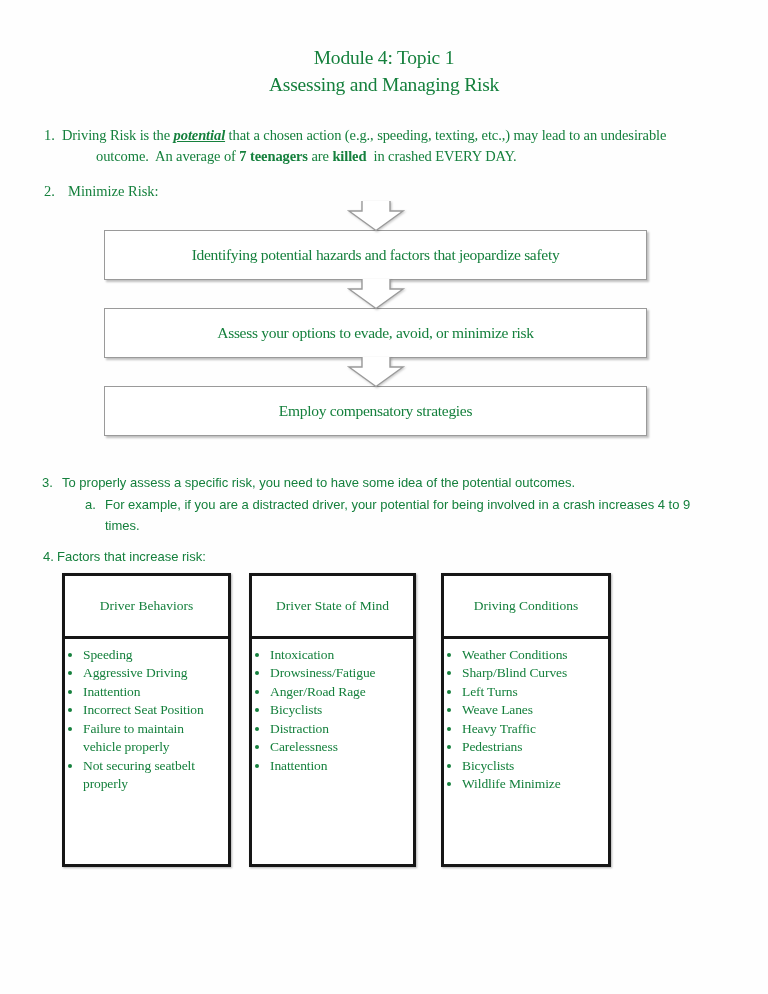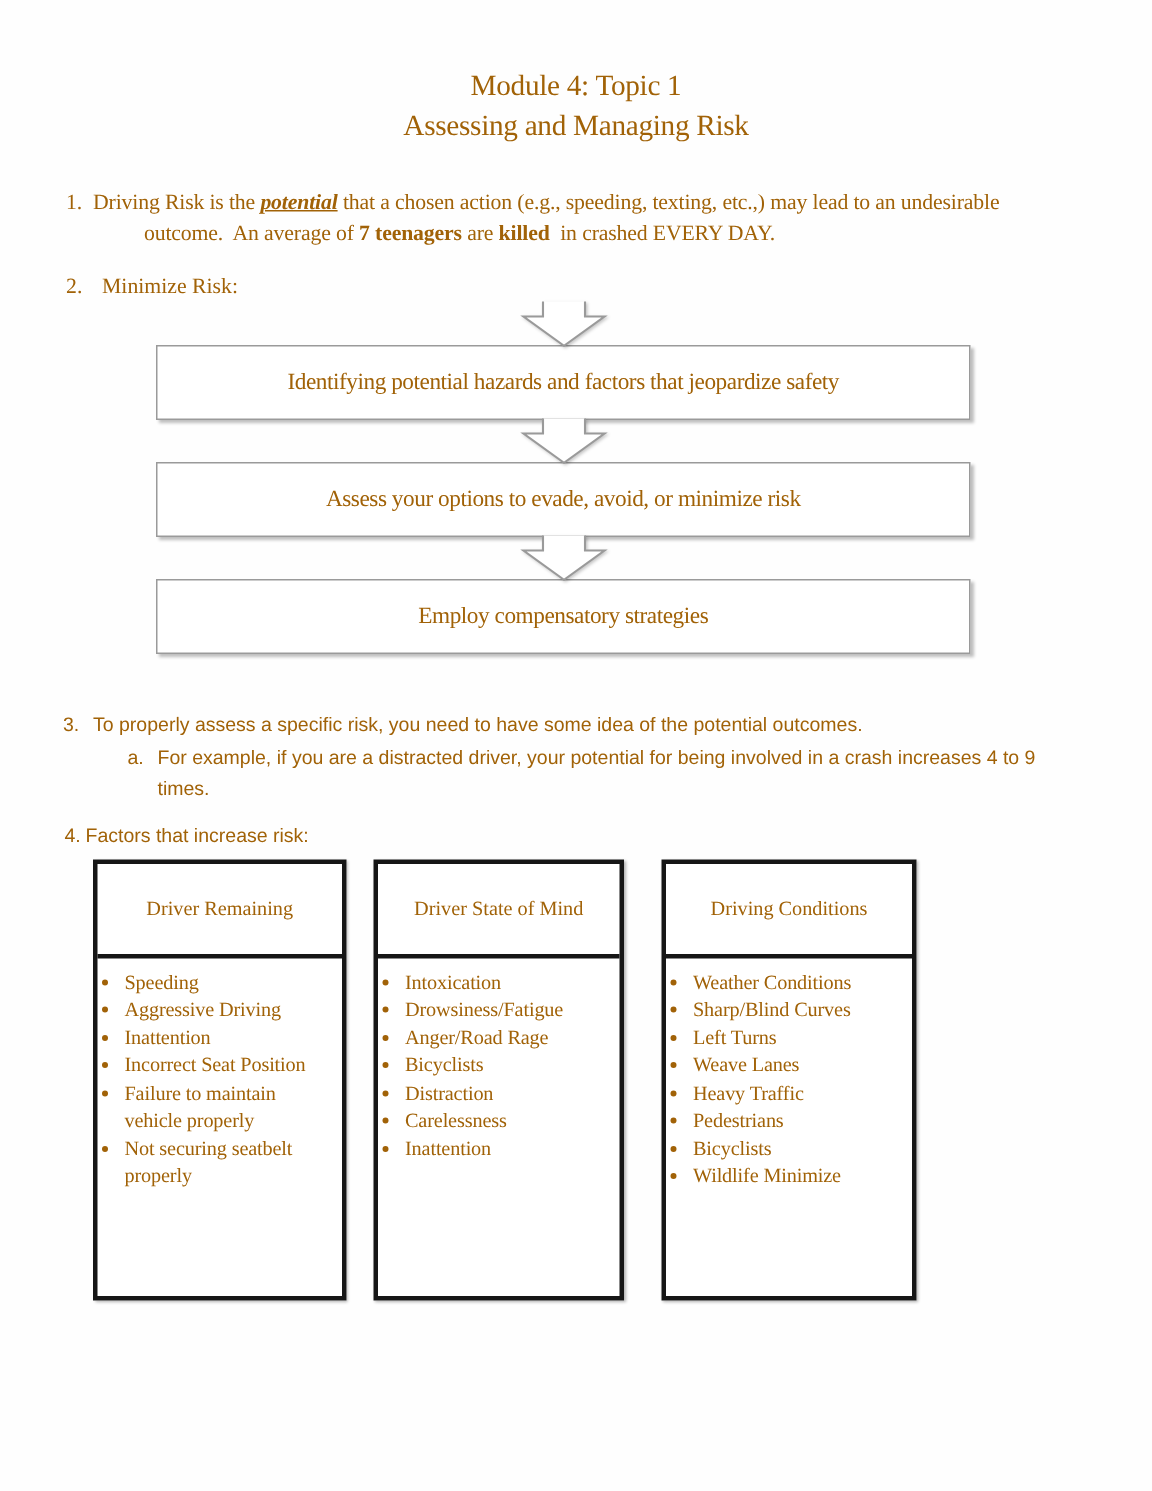--- a/index.html
+++ b/index.html
@@ -1,21 +1,21 @@
 <!DOCTYPE html>
 <html><head>
 <meta charset="utf-8">
 <style>
   html,body { margin:0; padding:0; background:#e9e9e9; }
   .page {
     position:relative;
     width:768px; height:994px;
     margin:0 auto;
     background:#fefefe;
-    color:#a16207;
+    color:#15803d;
     overflow:hidden;
     font-family:"Liberation Serif", serif;
   }
   .serif { font-family:"Liberation Serif", serif; }
   .sans  { font-family:"Liberation Sans", sans-serif; }
 
   
   .title {
     margin:44px 0 0 0;
     text-align:center;
@@ -153,21 +153,21 @@
   </div>
 
   <div class="numitem item4 sans">
     <span class="num">4.</span>
     <span>Factors that increase risk:</span>
   </div>
 
   <div class="factor-row serif">
     <div class="fbox fbox-1">
       <div class="fbox-header">
-        <span>Driver Remaining</span>
+        <span>Driver Behaviors</span>
       </div>
       <div class="fbox-body">
         <ul>
             <li>Speeding</li>
             <li>Aggressive Driving</li>
             <li>Inattention</li>
             <li>Incorrect Seat Position</li>
             <li>Failure to maintain vehicle properly</li>
             <li>Not securing seatbelt properly</li>
           </ul>

